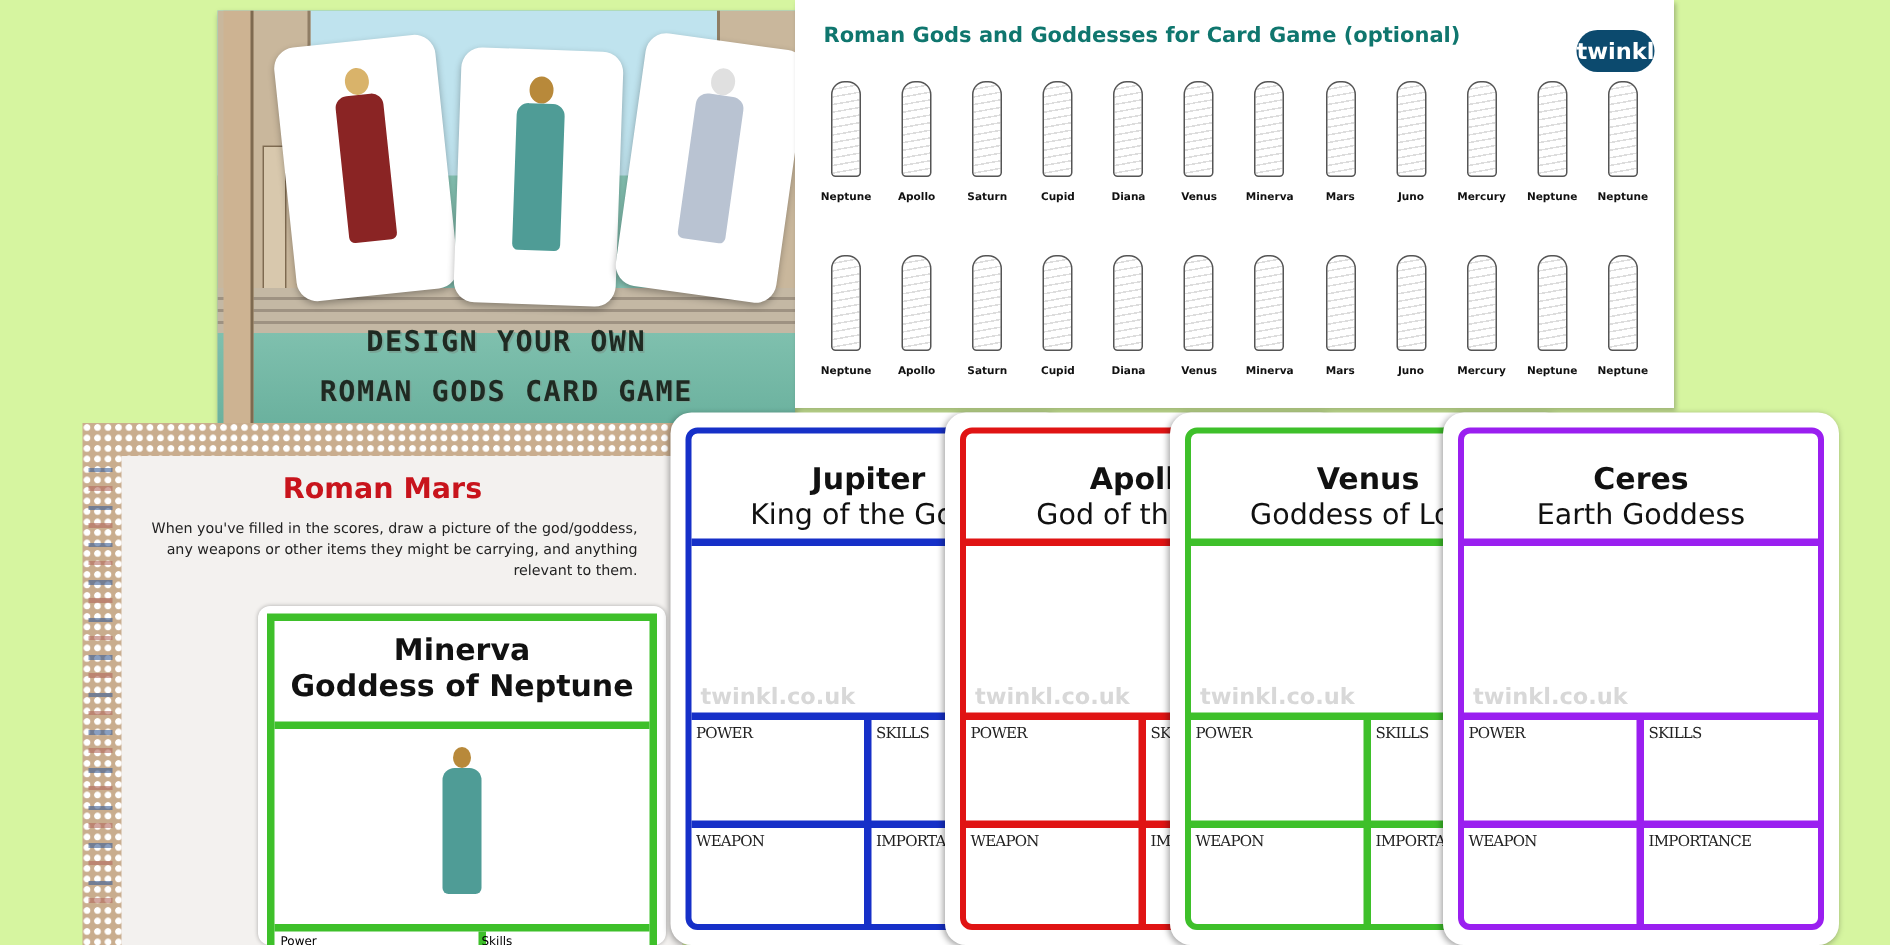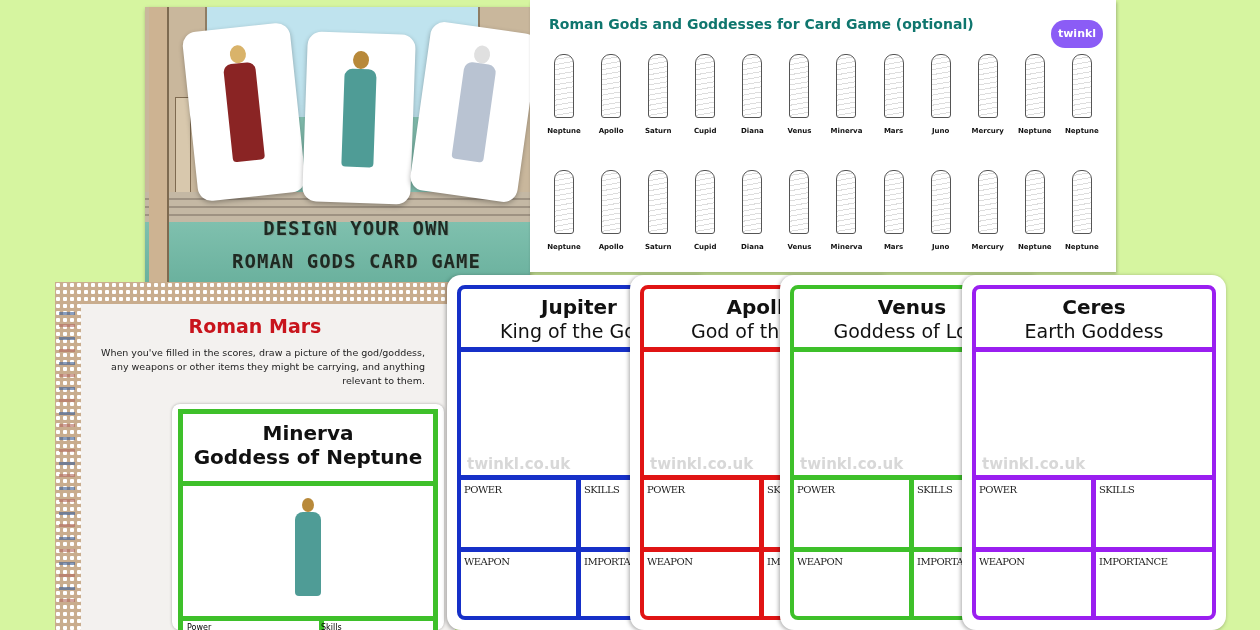--- a/index.html
+++ b/index.html
@@ -12,28 +12,28 @@
   #slide .wall-l { position:absolute; left:0; top:0; width:60px; height:240px; background:#c9b79c; border-right:2px solid #8f7d64; }
   #slide .pillar-l { position:absolute; left:4px; top:0; width:18px; height:312px; background:#cdb392; border-right:2px solid #7e6a50; }
   #slide .col { position:absolute; left:30px; top:90px; width:14px; height:100px; background:#d8c8ad; border:1px solid #7e6a50; }
   #slide .wall-r { position:absolute; right:0; top:0; width:50px; height:230px; background:#c9b79c; border-left:2px solid #8f7d64; }
   #slide .steps { position:absolute; left:0; top:185px; width:100%; height:30px; background:repeating-linear-gradient(180deg,#c4b8a4 0 6px,#9e9282 6px 8px); }
   #slide .floor { position:absolute; left:0; top:215px; width:100%; height:97px; background:linear-gradient(180deg,#7fc0ae,#5ea894); }
   .pcard { position:absolute; top:20px; width:108px; height:170px; background:#fff; border-radius:14px; box-shadow:0 2px 5px rgba(0,0,0,.3); }
   .figure { position:absolute; left:50%; transform:translateX(-50%); }
   .fig-head { width:16px; height:18px; border-radius:50%; margin:0 auto; }
   .fig-body { width:32px; height:98px; margin:0 auto; border-radius:8px 8px 4px 4px; }
-  .slide-title { position:absolute; left:0; width:100%; text-align:center; font-family:"DejaVu Sans Mono", monospace; font-weight:bold; font-size:19px; letter-spacing:1px; color:#1f2a22; text-shadow:1px 1px 0 #7aa698;margin-left:19px; }
+  .slide-title { position:absolute; left:0; width:100%; text-align:center; font-family:"DejaVu Sans Mono", monospace; font-weight:bold; font-size:19px; letter-spacing:1px; color:#1f2a22; text-shadow:1px 1px 0 #7aa698; }
   .slide-sub { position:absolute; left:0; top:285px; width:100%; text-align:center; font-size:8px; color:#f3fbf8; }
   .twinkl-small { position:absolute; left:22px; top:288px; width:16px; height:8px; background:#dff; border-radius:4px; }
 
   
   #sheet { left:530px; top:0; width:586px; height:272px; background:#fff; box-shadow:1px 2px 3px rgba(0,0,0,.25); }
   #sheet-title { position:absolute; left:19px; top:16px; font-family:"DejaVu Sans", sans-serif; font-weight:bold; font-size:14px; color:#0f766e; }
-  #twinkl-logo { position:absolute; left:521px; top:20px; width:52px; height:28px; background:#8b5cf6; border-radius:14px; color:#fff; font-weight:bold; font-size:11px; text-align:center; line-height:28px; }
+  #twinkl-logo { position:absolute; left:521px; top:20px; width:52px; height:28px; background:#0c4a6e; border-radius:14px; color:#fff; font-weight:bold; font-size:15px; text-align:center; line-height:28px; }
   .sketch-row { position:absolute; left:13px; width:560px; height:90px; display:flex; justify-content:space-between; }
   .sketch { width:42px; display:flex; flex-direction:column; align-items:center; }
   .sketch .fig { width:18px; height:62px; border:1px solid #555; border-radius:9px 9px 3px 3px; background:repeating-linear-gradient(170deg,#fff 0 4px,#ddd 4px 5px); margin-top:4px; }
   .sketch .lbl { font-size:7px; font-weight:bold; color:#111; margin-top:9px; white-space:nowrap; }
 
   
   #mosaic { left:55px; top:282px; width:400px; height:348px; background:
     radial-gradient(circle at 3px 3px,#fff 2px,transparent 2.5px) 0 0/7px 7px,
     #c9ad8e; }
   #mosaic-inner { position:absolute; left:26px; top:22px; right:0; bottom:0; background:#f3f1ef; }
@@ -48,21 +48,21 @@
   #minerva .n1 { font-weight:bold; font-size:20px; margin-top:7px; color:#111; }
   #minerva .n2 { font-weight:bold; font-size:20px; color:#111; }
   #minerva .pic { position:absolute; left:0; right:0; top:72px; height:130px; border-bottom:5px solid #3ec02a; }
   #minerva .row { position:absolute; left:0; right:0; top:207px; height:20px; }
   #minerva .cellL { position:absolute; left:0; width:128px; top:0; bottom:0; border-right:5px solid #3ec02a; font-size:8px; padding:2px 4px; }
   #minerva .cellR { position:absolute; left:134px; right:0; top:0; bottom:0; font-size:8px; padding:2px 4px; }
 
   
   .gcard { position:absolute; top:275px; width:264px; height:355px; background:#fff; border-radius:14px; box-shadow:-1px 1px 4px rgba(0,0,0,.35); overflow:hidden; }
   .gframe { position:absolute; left:10px; top:10px; right:10px; bottom:10px; border:4px solid var(--c); border-radius:8px; }
-  .ghdr { position:absolute; left:0; right:0; top:0; height:58px; border-bottom:5px solid var(--c); text-align:center; }
+  .ghdr { position:absolute; left:0; right:0; top:12px; height:58px; border-bottom:5px solid var(--c); text-align:center; }
   .gname { font-weight:bold; font-size:20px; color:#111; margin-top:6px; line-height:24px; }
   .gtitle { font-size:19px; color:#111; line-height:24px; white-space:nowrap; }
   .gpic { position:absolute; left:0; right:0; top:63px; height:123px; border-bottom:5px solid var(--c); }
   .gwm { position:absolute; left:6px; bottom:2px; font-size:15px; font-weight:bold; color:#d8d8d8;margin-top:13px; }
   .gstat { position:absolute; font-family:"DejaVu Serif", serif; font-size:10px; color:#222; padding:4px 3px; letter-spacing:-0.5px; text-transform:uppercase; }
   .vline { position:absolute; top:191px; bottom:0; width:5px; background:var(--c); left:115px; }
   .hline { position:absolute; left:0; right:0; top:258px; height:5px; background:var(--c); }
 </style>
 </head>
 <body>

